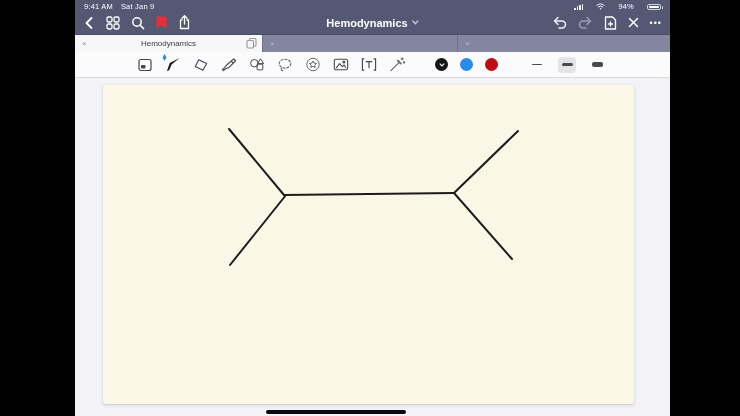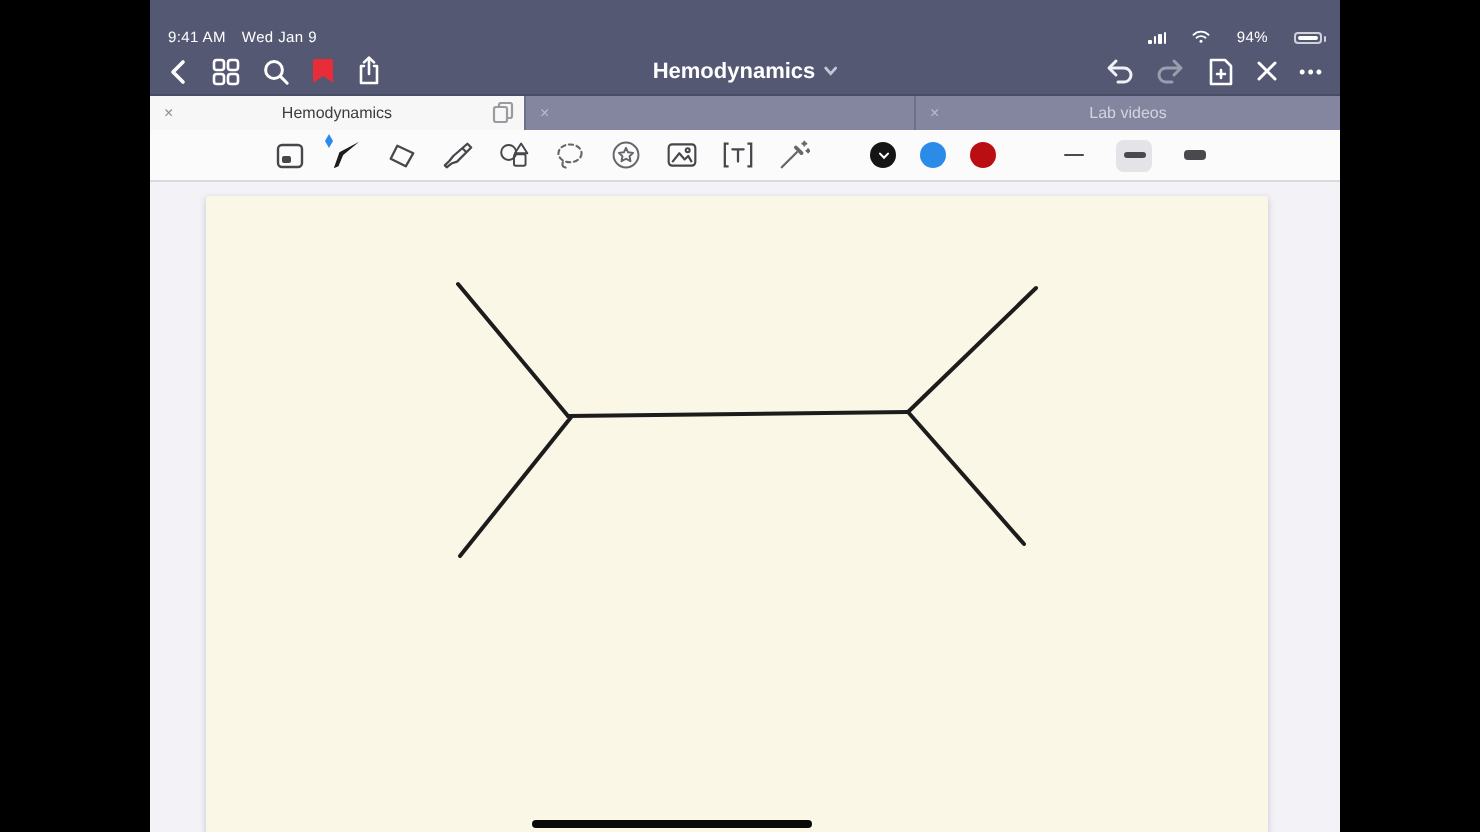--- a/index.html
+++ b/index.html
@@ -5,21 +5,21 @@
   * { margin:0; padding:0; box-sizing:border-box; }
   html,body { width:740px; height:416px; background:#000; overflow:hidden;
               font-family:"Liberation Sans", sans-serif; }
   .stage { position:relative; width:740px; height:416px; background:#000; }
   .app { position:absolute; left:75px; top:0; width:595px; height:416px;
          background:#f2f2f6; display:flex; flex-direction:column; }
 
   
   .statusbar { height:11px; background:#545873; color:#fff; font-size:7.5px;
                display:flex; align-items:flex-start; justify-content:space-between;
-               padding:12px 9px; letter-spacing:.2px; }
+               padding:0 9px; letter-spacing:.2px; }
   .statusbar .left { display:flex; gap:8px; padding-top:2px; }
   .statusbar .right { display:flex; gap:13px; align-items:center; padding-top:2px; }
   .sigbars { display:flex; align-items:flex-end; gap:1px; height:6px; }
   .sigbars i { width:1.5px; background:#fff; border-radius:.5px; display:block; }
   .battery { width:14px; height:6px; border:1px solid #cfd1dd; border-radius:2px;
              position:relative; }
   .battery::after { content:""; position:absolute; left:1px; top:1px; bottom:1px;
                     width:10px; background:#fff; border-radius:1px; }
   .battery::before { content:""; position:absolute; right:-3px; top:1.5px; width:1.5px;
                      height:3px; background:#cfd1dd; border-radius:1px; }
@@ -73,21 +73,21 @@
 </style>
 </head>
 <body>
 
 <div class="stage">
   <div class="app">
 
     <div class="statusbar">
       <div class="left">
         <span>9:41 AM</span>
-        <span>Wed Jan 9</span>
+        <span>Sat Jan 9</span>
       </div>
       <div class="right">
         <span class="sigbars">
           <i style="height:2px"></i>
             <i style="height:3.5px"></i>
             <i style="height:5px"></i>
             <i style="height:6px"></i>
         </span>
         <span class="icon">
           <svg width="9" height="7" viewBox="0 0 12 9" fill="none" stroke="#fff" stroke-width="1.2" stroke-linecap="round">
@@ -182,21 +182,20 @@
               <rect x="1" y="2.5" width="6.5" height="7.5" rx="1"></rect>
               <path d="M3.5 2.5 V1.5 a1 1 0 0 1 1-1 H9 a1 1 0 0 1 1 1 V7 a1 1 0 0 1-1 1 H7.5"></path>
             </svg>
         </span>
       </div>
       <div class="tab tab2">
         <span class="tab-x">×</span>
       </div>
       <div class="tab tab3">
         <span class="tab-x">×</span>
-        <span class="tab-label">Lab videos</span>
       </div>
     </div>
 
     <div class="toolbar">
       <span class="tool icon">
         <svg width="16" height="16" viewBox="0 0 16 16" fill="none" stroke="#47474b" stroke-width="1.2">
           <rect x="2" y="2.5" width="12" height="11" rx="2"></rect>
             <rect x="4" y="8" width="4.5" height="3.5" rx="1" fill="#47474b" stroke="none"></rect>
         </svg>
       </span>

